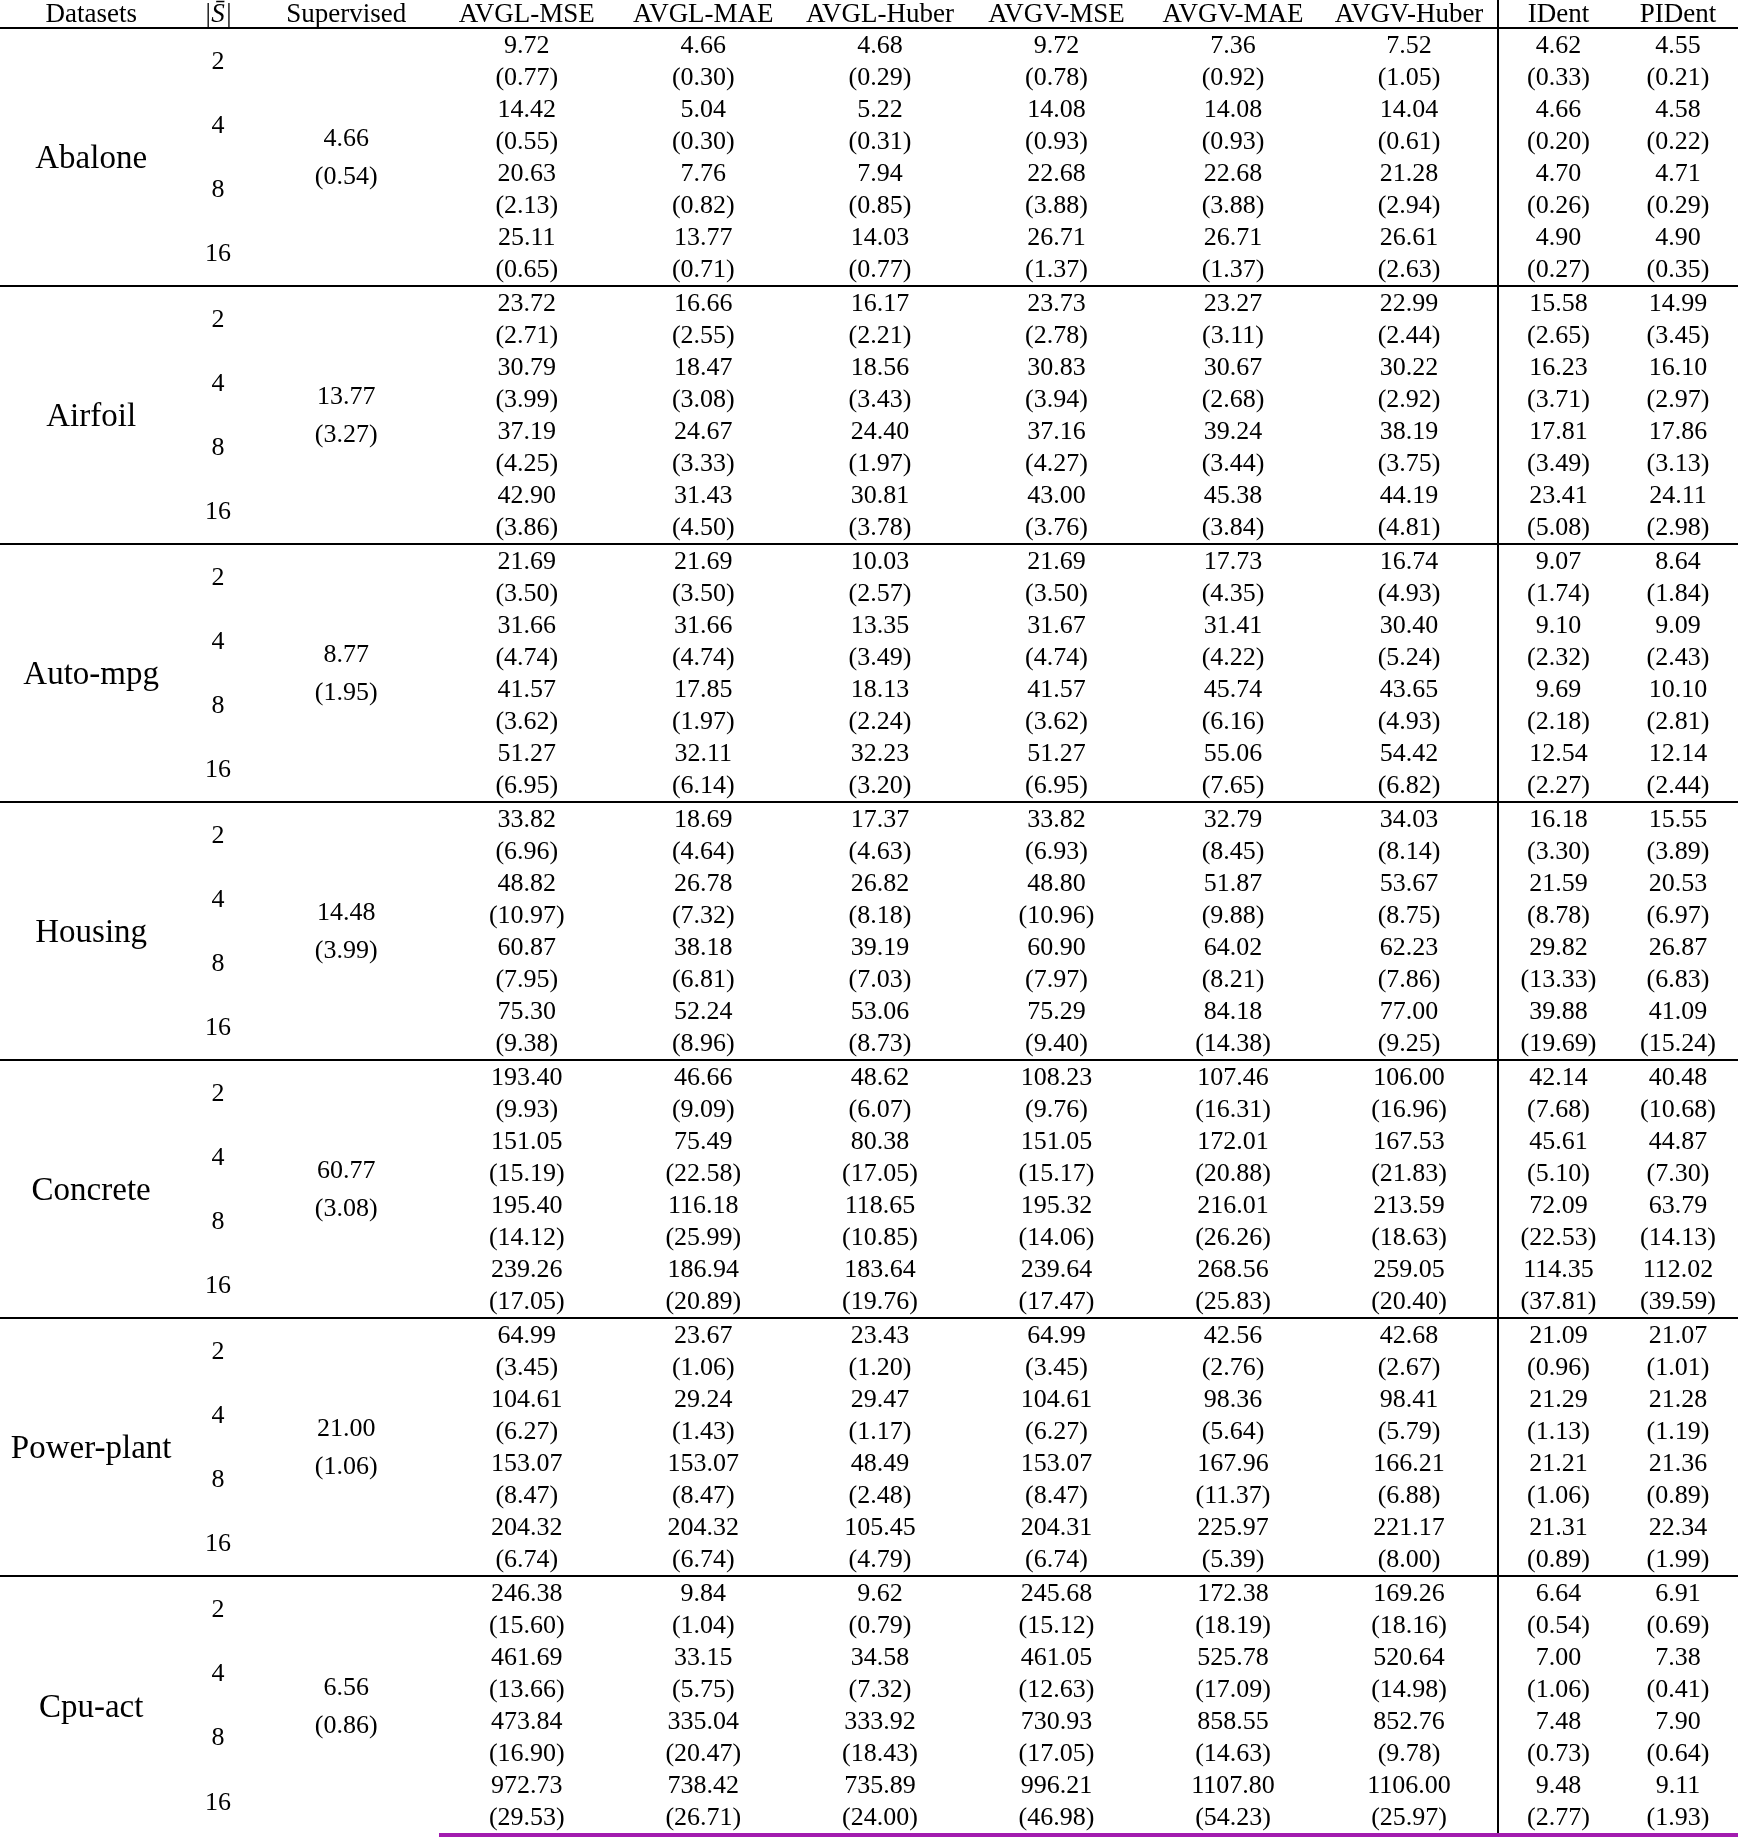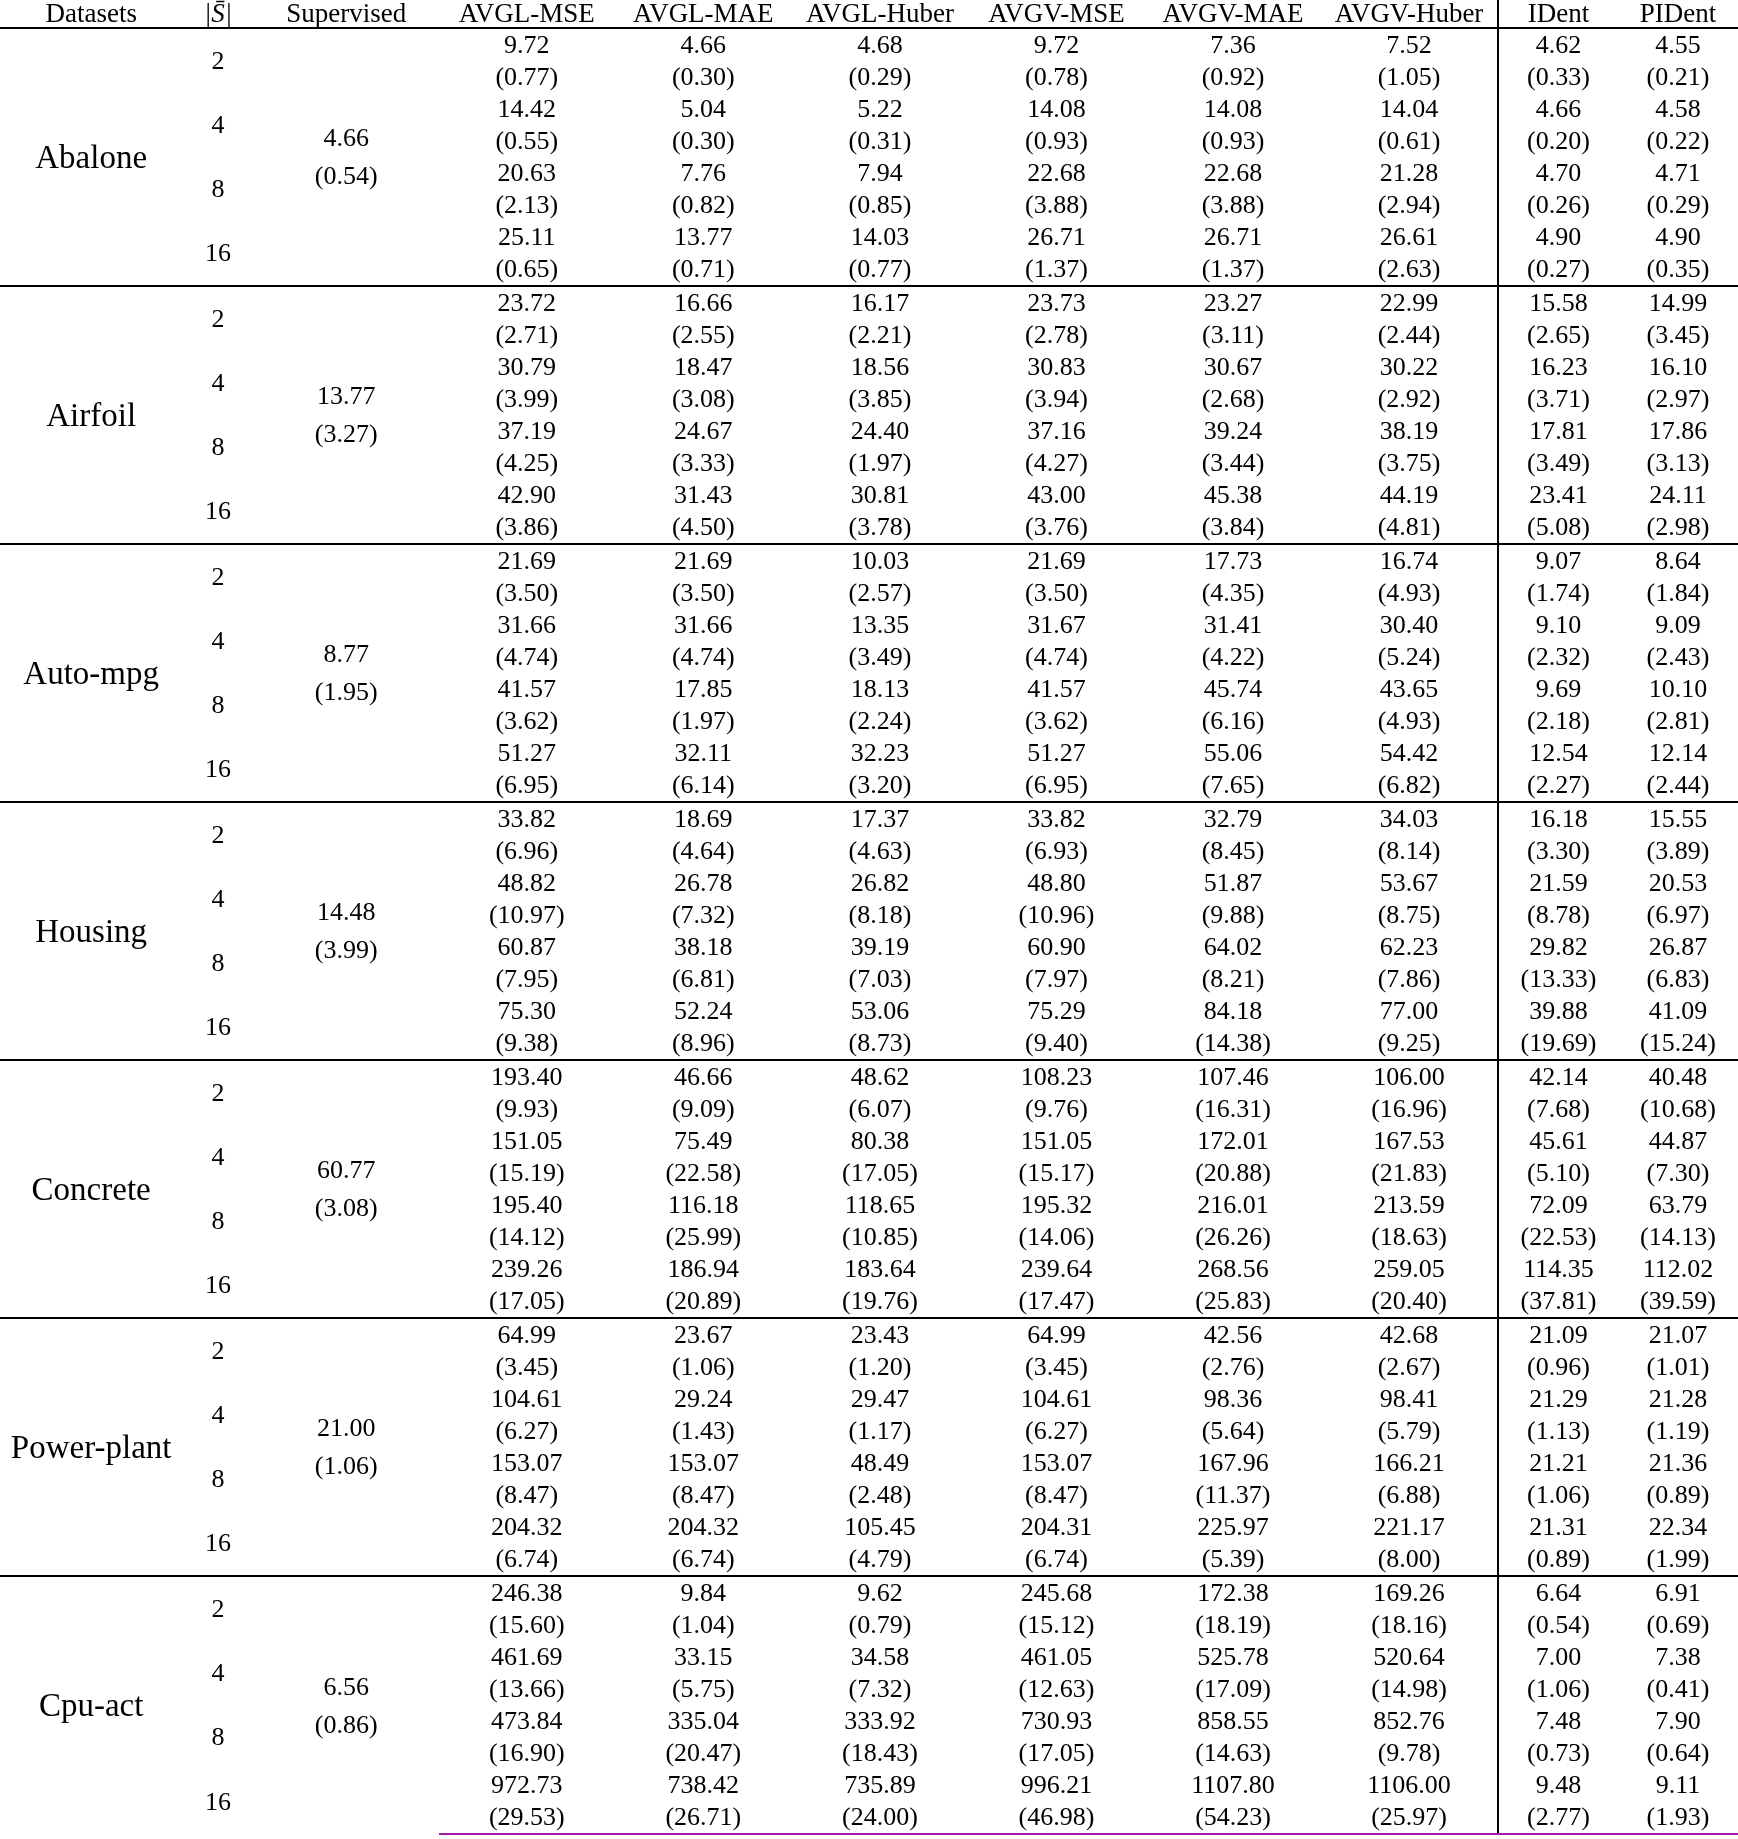--- a/index.html
+++ b/index.html
@@ -58,21 +58,21 @@
   
   .vrule-left { border-left: 2px solid #000; }
 
   
   tr.block-start > td,
   tr.block-start > th {
     border-top: 2px solid #000;
   }
   tbody tr.last-row > td,
   tbody tr.last-row > th {
-    border-bottom: 2px solid #a21caf;
+    border-bottom: 4px solid #a21caf;
   }
 
   .ds-name {
     font-size: 33px;
     text-align: center;
     vertical-align: middle;
     white-space: nowrap;
   }
   .sup-cell {
     font-size: 26px;
@@ -258,21 +258,21 @@
           <td class="mean">18.56</td>
           <td class="mean">30.83</td>
           <td class="mean">30.67</td>
           <td class="mean">30.22</td>
           <td class="mean vrule-left">16.23</td>
           <td class="mean bold">16.10</td>
         </tr>
         <tr>
           <td class="sd">(3.99)</td>
           <td class="sd">(3.08)</td>
-          <td class="sd">(3.85)</td>
+          <td class="sd">(3.43)</td>
           <td class="sd">(3.94)</td>
           <td class="sd">(2.68)</td>
           <td class="sd">(2.92)</td>
           <td class="sd vrule-left">(3.71)</td>
           <td class="sd bold">(2.97)</td>
         </tr>
         <tr>
           <td class="s-cell" rowspan="2">8</td>
           <td class="mean">37.19</td>
           <td class="mean">24.67</td>

